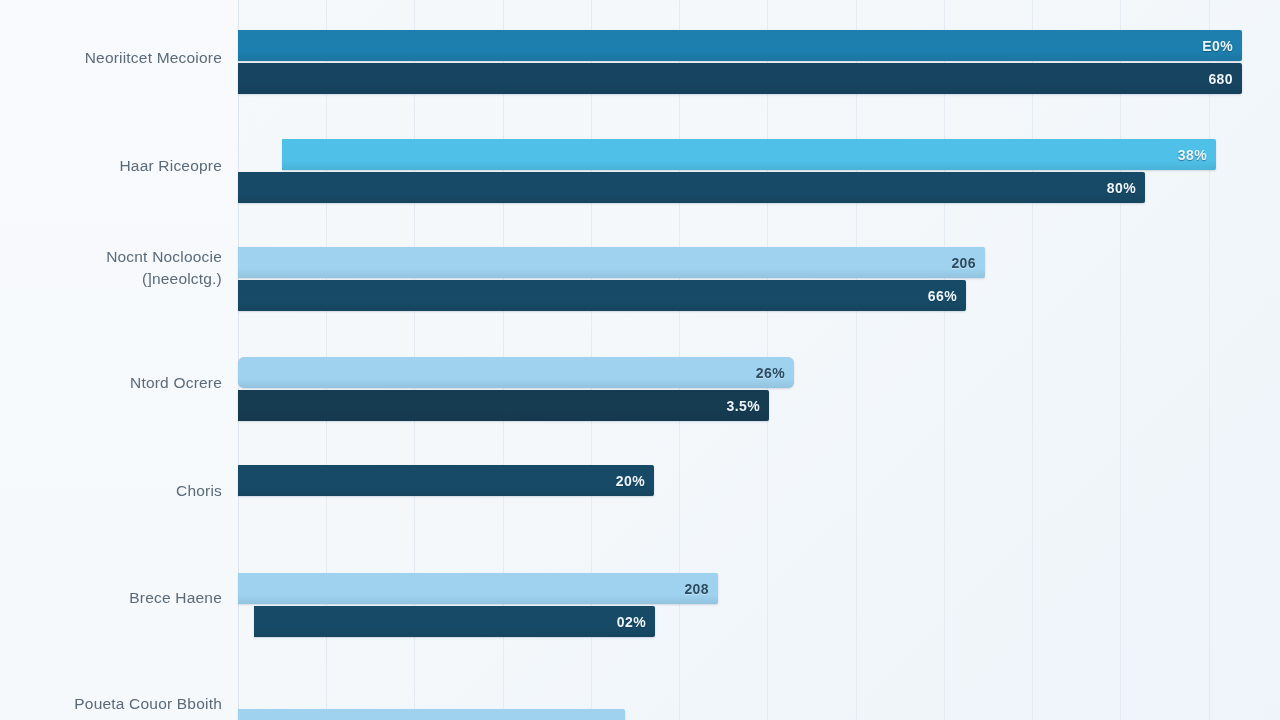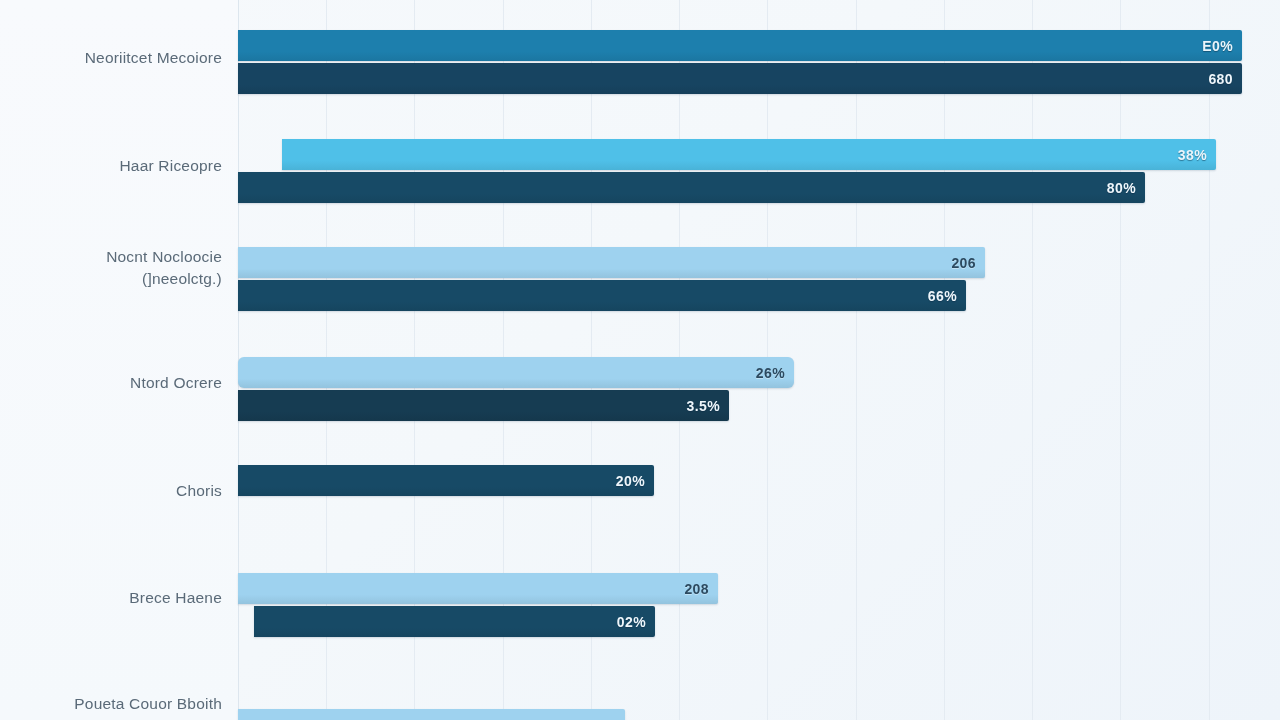--- a/index.html
+++ b/index.html
@@ -162,21 +162,21 @@
             <span class="bar-value">66%</span>
           </div>
         </div>
       </div>
       <div class="bar-row" style="top: 357px;">
         <div class="row-label" style="top: 15px;">Ntord Ocrere</div>
         <div class="bar-group">
           <div class="bar light" style="width: 556px; background: linear-gradient(rgb(158, 210, 239) 0%, rgb(158, 210, 239) 70%, rgba(0, 0, 0, 0.07) 100%), rgb(158, 210, 239); border-radius: 6px;">
             <span class="bar-value">26%</span>
           </div>
-          <div class="bar dark" style="width: 491px; background: linear-gradient(rgb(22, 60, 82) 0%, rgb(22, 60, 82) 70%, rgba(0, 0, 0, 0.07) 100%), rgb(22, 60, 82);">
+          <div class="bar dark" style="width: 531px; background: linear-gradient(rgb(22, 60, 82) 0%, rgb(22, 60, 82) 70%, rgba(0, 0, 0, 0.07) 100%), rgb(22, 60, 82);">
             <span class="bar-value">3.5%</span>
           </div>
         </div>
       </div>
       <div class="bar-row" style="top: 465px;">
         <div class="row-label" style="top: 15px;">Choris</div>
         <div class="bar-group">
           <div class="bar dark" style="width: 416px; background: linear-gradient(rgb(23, 74, 102) 0%, rgb(23, 74, 102) 70%, rgba(0, 0, 0, 0.07) 100%), rgb(23, 74, 102);">
             <span class="bar-value">20%</span>
           </div>

